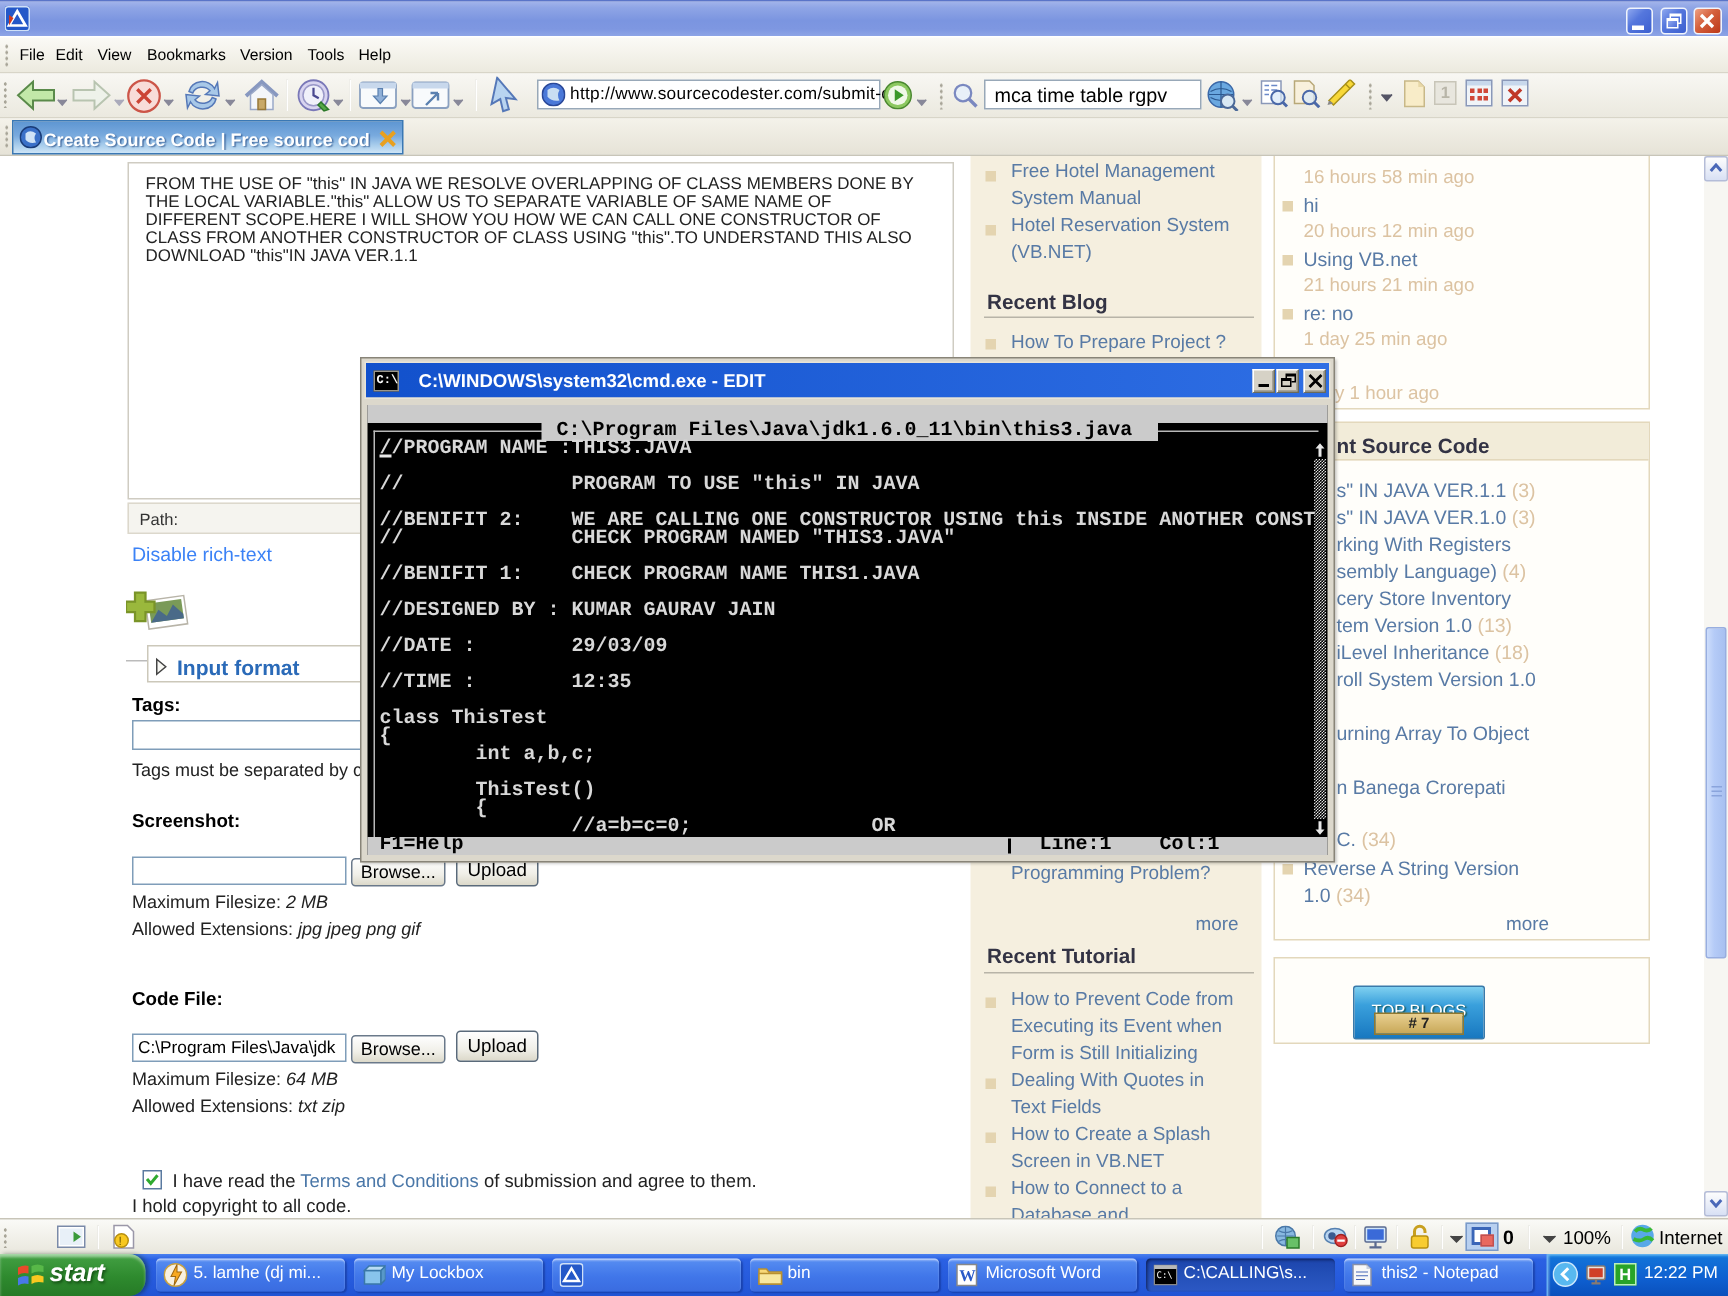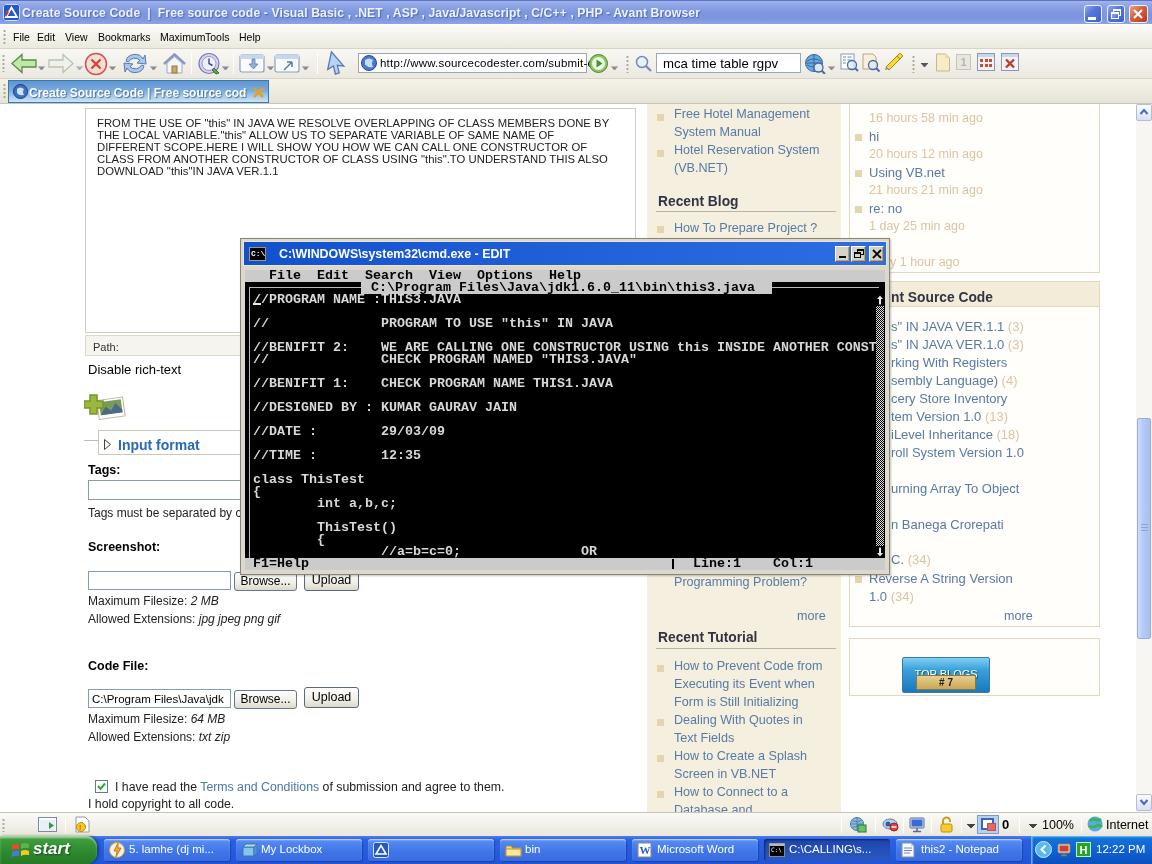--- a/index.html
+++ b/index.html
@@ -14,40 +14,39 @@
 </style></head>
 <body>
 
 <div class="abs" id="titlebar" style="left:0;top:0;width:1152px;height:24px;background:linear-gradient(180deg,#a2b4ea 0%,#8fa5e6 18%,#7b95e0 55%,#7e97e1 80%,#8da4e6 100%);border-top:1px solid #5a74c8;">
  <svg class="abs" style="left:3px;top:3px" width="17" height="17" viewBox="0 0 17 17">
       <rect x="0" y="0" width="17" height="17" rx="2" fill="#2458c8"></rect>
       <rect x="0.5" y="0.5" width="16" height="16" rx="2" fill="none" stroke="#cfe0f8" stroke-width="1"></rect>
       <path d="M3 13 L8.5 3.5 L14 13 Z" fill="none" stroke="#fff" stroke-width="1.8"></path>
       <path d="M3 13 L6 8 L3 6 Z" fill="#d03a20"></path>
     </svg>
- <div class="abs" style="left:22px;top:5px;font-size:12.2px;font-weight:bold;color:#eef2fc;letter-spacing:0.1px;text-shadow:1px 1px 1px rgba(40,60,130,.5);white-space:pre;">Create Source Code  |  Free source code - Visual Basic , .NET , ASP , Java/Javascript , C/C++ , PHP - Avant Browser</div>
  <div class="abs" style="left:1084px;top:4px;width:18px;height:18px;border-radius:3px;background:linear-gradient(135deg,#8fa8ef 0%,#5577dd 40%,#3c5fd0 100%);border:1px solid #f0f4fc;">
       <div class="abs" style="left:3px;top:11px;width:8px;height:3px;background:#fff;"></div>
     </div>
  <div class="abs" style="left:1107px;top:4px;width:18px;height:18px;border-radius:3px;background:linear-gradient(135deg,#8fa8ef 0%,#5577dd 40%,#3c5fd0 100%);border:1px solid #f0f4fc;">
       <div class="abs" style="left:5px;top:3px;width:8px;height:7px;border:1px solid #fff;border-top-width:2px;"></div>
       <div class="abs" style="left:3px;top:6px;width:8px;height:7px;border:1px solid #fff;border-top-width:2px;background:linear-gradient(135deg,#8fa8ef,#4c6cd8);"></div>
     </div>
  <div class="abs" style="left:1129px;top:4px;width:19px;height:18px;border-radius:3px;background:linear-gradient(135deg,#efa081 0%,#d45f3c 45%,#bc3818 100%);border:1px solid #f0f4fc;"><svg width="17" height="16">
         <path d="M4 4 L12 12 M12 4 L4 12" stroke="#fff" stroke-width="2.2"></path>
       </svg></div>
 </div>
 
 <div class="abs" id="menubar" style="left:0;top:25px;width:1152px;height:24px;background:linear-gradient(180deg,#fbfaf6,#eceadf);border-bottom:1px solid #d8d5c8;">
  <div class="abs" style="left:3px;top:4px;width:3px;height:16px;background-image:radial-gradient(circle,#a8a598 1px,transparent 1.2px);background-size:3px 4px;"></div>
  <div class="abs" style="top:6px;left:13px;font-size:10.5px;color:#000;">File</div>
  <div class="abs" style="top:6px;left:37px;font-size:10.5px;color:#000;">Edit</div>
  <div class="abs" style="top:6px;left:65px;font-size:10.5px;color:#000;">View</div>
  <div class="abs" style="top:6px;left:98px;font-size:10.5px;color:#000;">Bookmarks</div>
- <div class="abs" style="top:6px;left:160px;font-size:10.5px;color:#000;">Maximum</div>
+ <div class="abs" style="top:6px;left:160px;font-size:10.5px;color:#000;">Version</div>
  <div class="abs" style="top:6px;left:205px;font-size:10.5px;color:#000;">Tools</div>
  <div class="abs" style="top:6px;left:239px;font-size:10.5px;color:#000;">Help</div>
 </div>
 
 <div class="abs" id="toolbar" style="left:0;top:49px;width:1152px;height:30px;background:linear-gradient(180deg,#f8f7f3,#ebe9df);border-bottom:1px solid #d8d5c8;">
  <div class="abs" style="left:2px;top:5px;width:3px;height:18px;background-image:radial-gradient(circle,#a8a598 1px,transparent 1.2px);background-size:3px 4px;"></div>
  <svg class="abs" style="left:10px;top:4px" width="28" height="21">
       <path d="M12 1.5 L2 10.5 L12 19.5 V14 H26 V7 H12 Z" fill="#c2e8a8" stroke="#5a8a4a" stroke-width="1.3"></path>
     </svg>
  <svg class="abs" style="left:38px;top:17px" width="7" height="5">
@@ -201,21 +200,21 @@
 
  <div class="abs" style="left:85px;top:108px;width:551px;height:225px;border:1px solid #cfccc2;background:#fff;"></div>
  <div class="abs" style="left:97px;top:117px;width:520px;font-size:11.3px;line-height:12px;color:#222;letter-spacing:0.02px;white-space:pre;">FROM THE USE OF "this" IN JAVA WE RESOLVE OVERLAPPING OF CLASS MEMBERS DONE BY
 THE LOCAL VARIABLE."this" ALLOW US TO SEPARATE VARIABLE OF SAME NAME OF
 DIFFERENT SCOPE.HERE I WILL SHOW YOU HOW WE CAN CALL ONE CONSTRUCTOR OF
 CLASS FROM ANOTHER CONSTRUCTOR OF CLASS USING "this".TO UNDERSTAND THIS ALSO
 DOWNLOAD "this"IN JAVA VER.1.1</div>
 
  <div class="abs" style="left:85px;top:335px;width:551px;height:21px;background:#f5f4ef;border:1px solid #dcd8cc;"></div>
  <div class="abs" style="left:93px;top:341px;font-size:11px;color:#333;">Path:</div>
- <div class="abs" style="left:88px;top:362px;font-size:13px;color:#000000;">Disable rich-text</div>
+ <div class="abs" style="left:88px;top:362px;font-size:13px;color:#3b82f6;">Disable rich-text</div>
 
  <svg class="abs" style="left:84px;top:393px" width="45" height="28" viewBox="0 0 45 28">
   <g transform="rotate(-8 25 16)">
           <rect x="14" y="6" width="26" height="19" fill="#fff" stroke="#b8b4a8"></rect>
           <rect x="16" y="8" width="22" height="13" fill="#7a9a58"></rect>
           <path d="M16 21 L22 13 L27 18 L32 11 L38 18 L38 21 Z" fill="#4a6a88"></path>
         </g>
   <path d="M6 2 h7 v6 h6 v7 h-6 v6 h-7 v-6 h-6 v-7 h6 z" fill="#9ab83c" stroke="#7a9428" stroke-width="1.5"></path>
  </svg>
 
@@ -349,21 +348,20 @@
         <div class="abs" style="left:5px;top:2px;width:7px;height:6px;border:1px solid #000;border-top-width:2px;"></div>
         <div class="abs" style="left:2px;top:5px;width:7px;height:6px;border:1px solid #000;border-top-width:2px;background:#d6d2c6;"></div>
       </div>
   <div class="abs cbtn" style="left:625px;top:4px;"><svg width="14" height="14">
           <path d="M3 3 L11 11 M11 3 L3 11" stroke="#000" stroke-width="1.8"></path>
         </svg></div>
  </div>
 
  <div class="abs mono" style="left:4px;top:31px;width:640px;height:300px;background:#000;font-size:13.34px;font-weight:bold;line-height:12px;">
   <div class="abs" style="left:0;top:0;width:640px;height:12px;background:#cbcbcb;"></div>
-  <div class="abs" style="left:0;top:0;color:#000;white-space:pre;">   File  Edit  Search  View  Options  Help</div>
   <div class="abs" style="left:4px;top:17px;width:630px;height:1px;background:#b8b8b8;"></div>
   <div class="abs" style="left:4px;top:17px;width:1px;height:271px;background:#b8b8b8;"></div>
   <div class="abs" style="left:116px;top:12px;width:411px;height:12px;background:#cbcbcb;"></div>
   <div class="abs" style="left:126px;top:12px;color:#000;white-space:pre;">C:\Program Files\Java\jdk1.6.0_11\bin\this3.java</div>
   <div class="abs" style="left:8px;top:24px;color:#d8d8d8;white-space:pre;">//PROGRAM NAME :THIS3.JAVA
 
 //              PROGRAM TO USE "this" IN JAVA
 
 //BENIFIT 2:    WE ARE CALLING ONE CONSTRUCTOR USING this INSIDE ANOTHER CONST
 //              CHECK PROGRAM NAMED "THIS3.JAVA"

